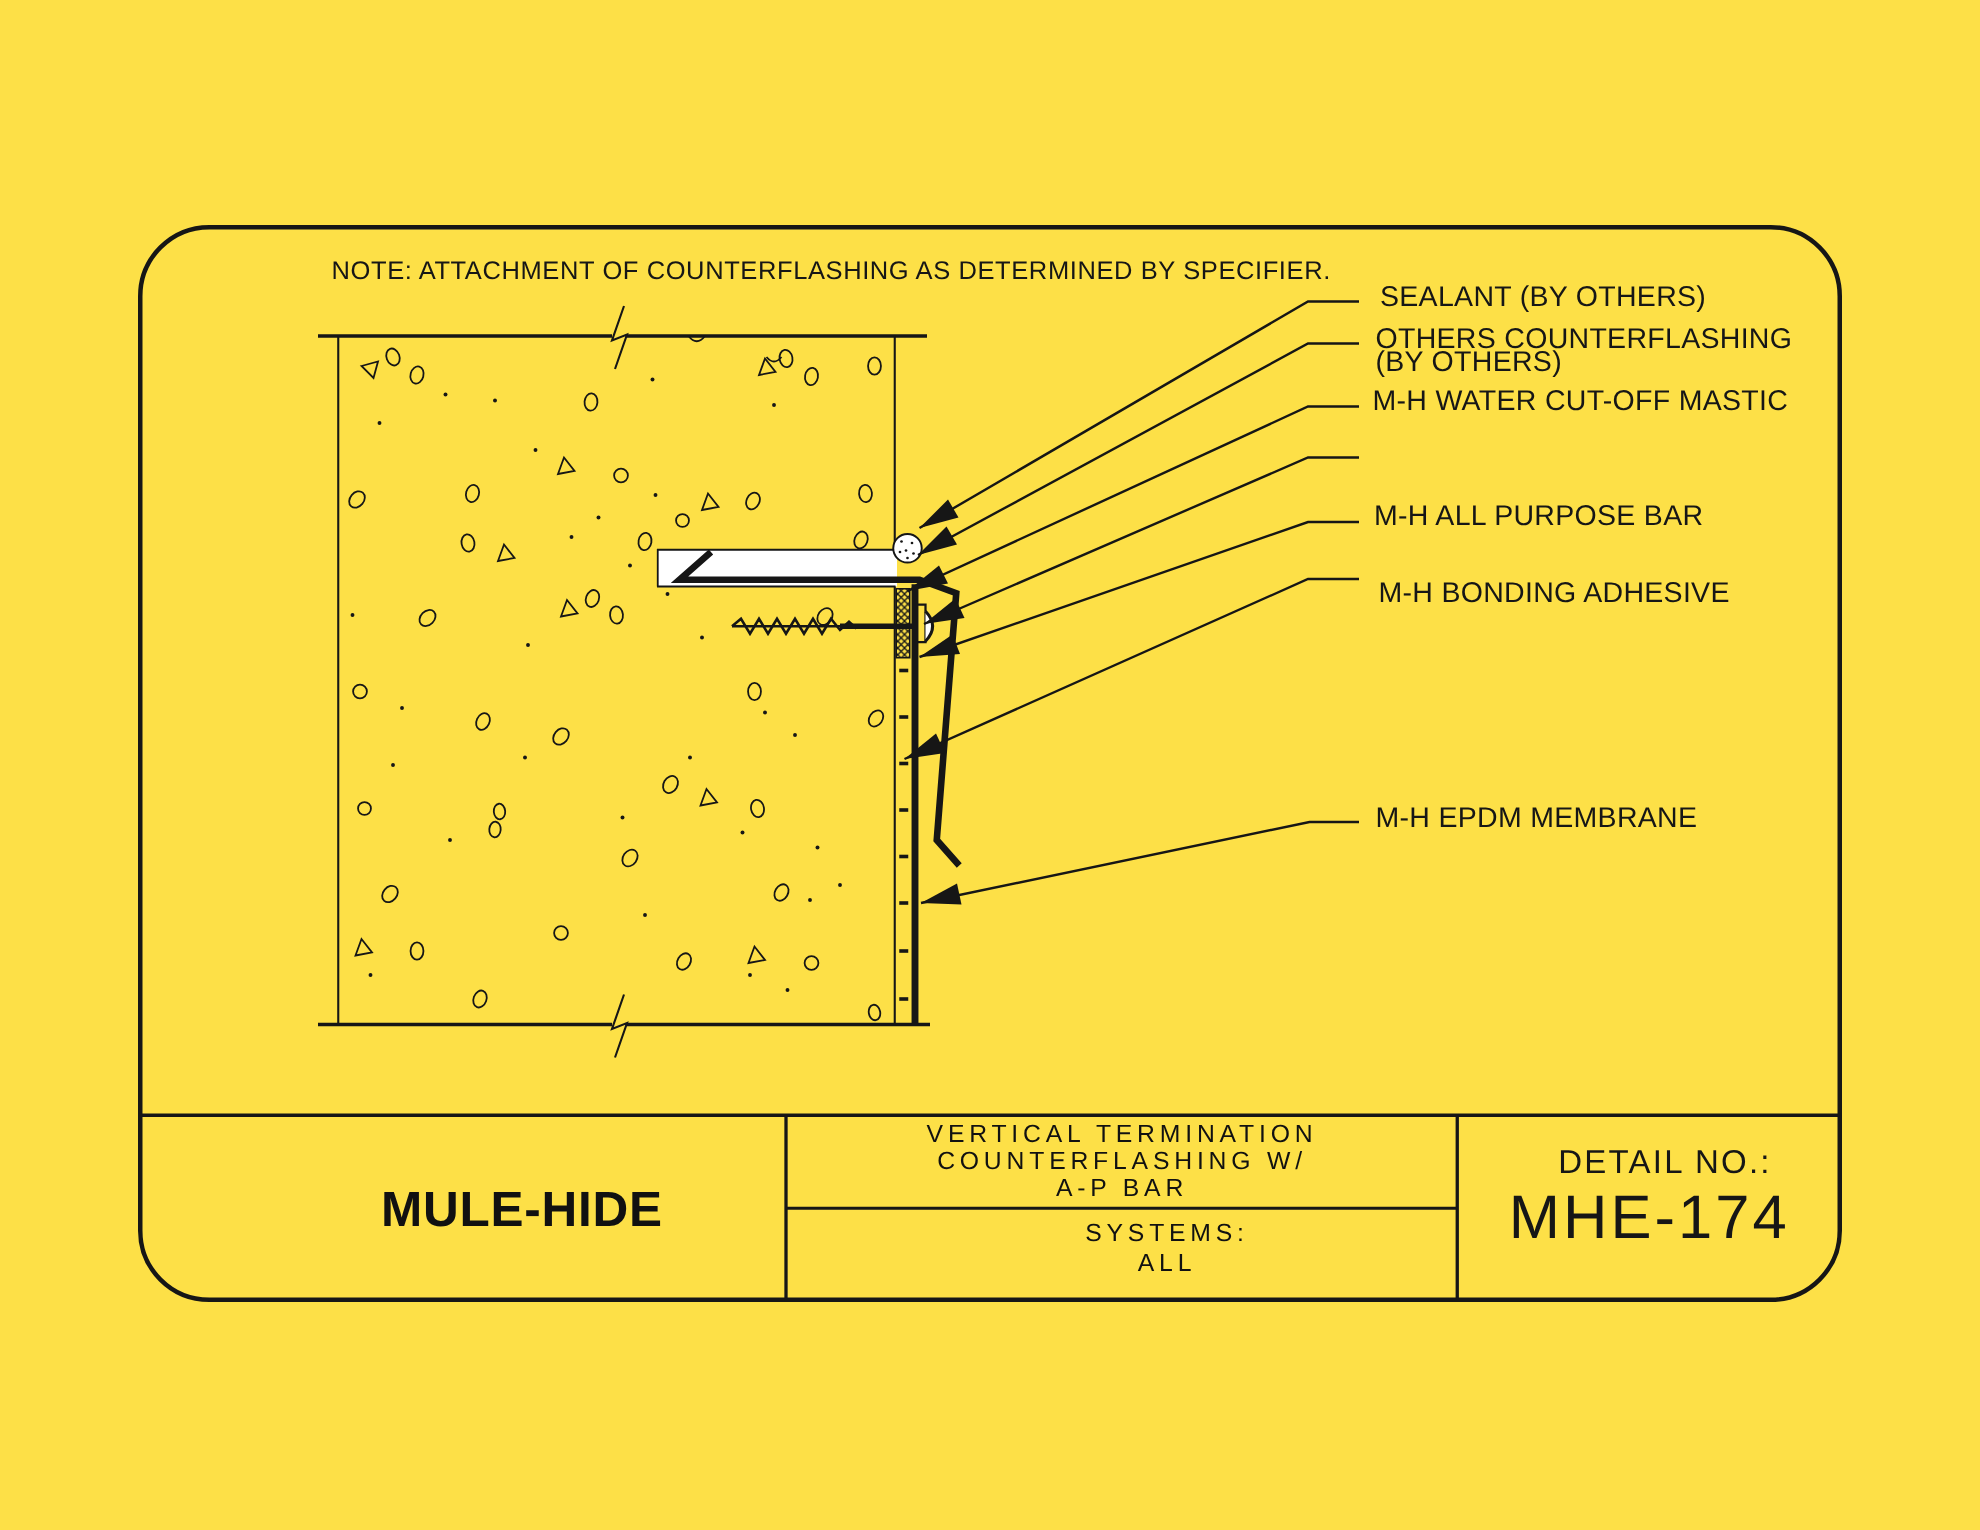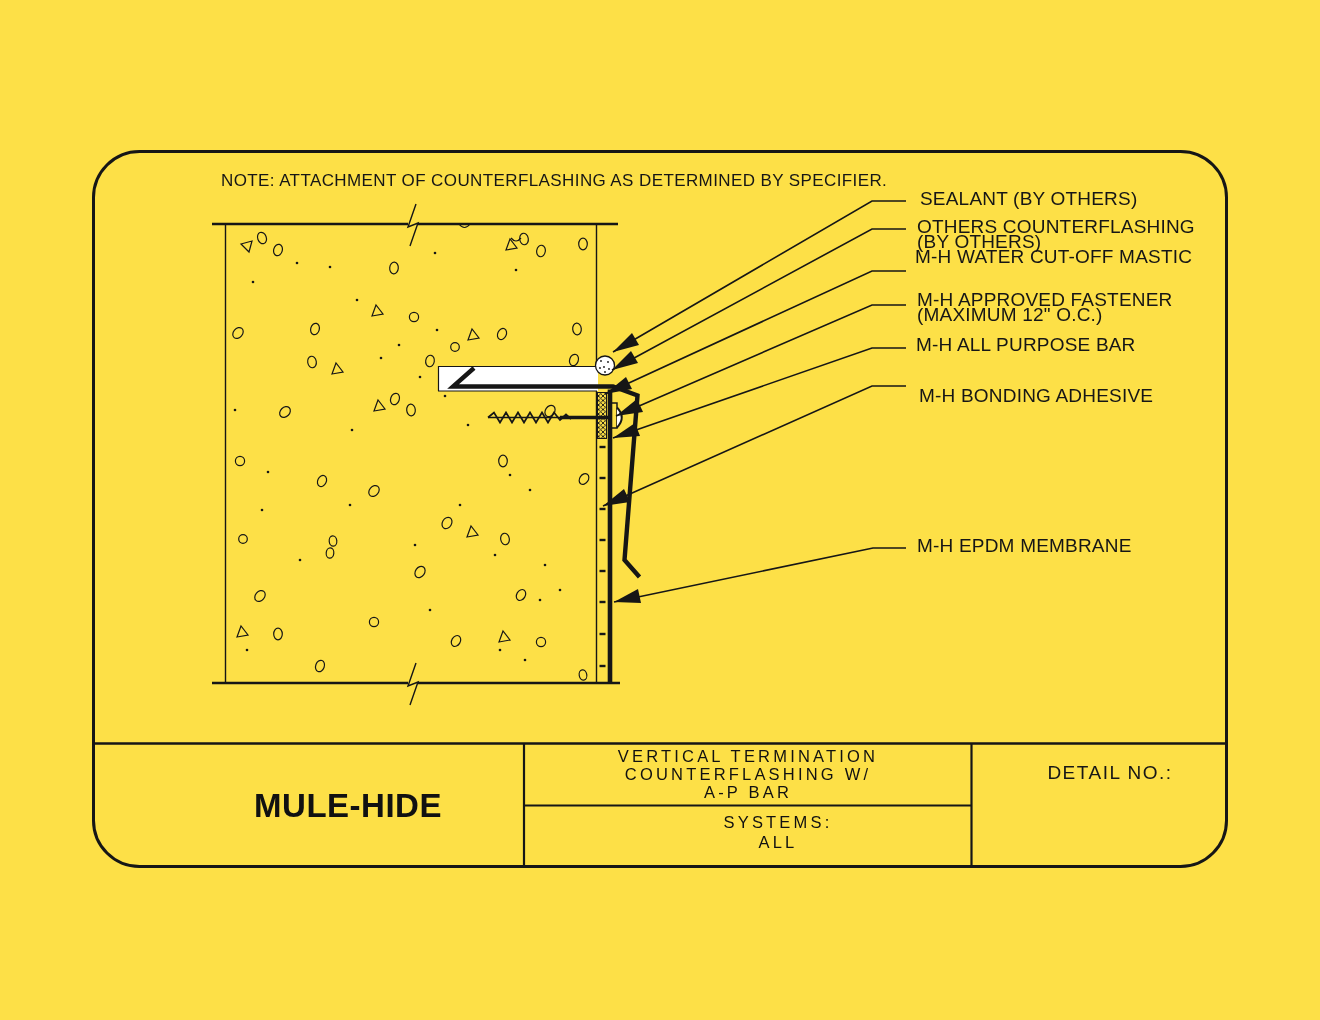--- a/index.html
+++ b/index.html
@@ -6,41 +6,41 @@
   .page{
     position:relative;width:1320px;height:1020px;background:#fde047;overflow:hidden;
     font-family:"Liberation Sans",sans-serif;color:#161616;
   }
   .art{position:absolute;left:0;top:0;}
   .txt{position:absolute;white-space:nowrap;color:#161616;}
   .note{left:221px;top:171px;font-size:17px;letter-spacing:.4px;}
   .callout{font-size:19px;line-height:14.5px;letter-spacing:.2px;}
   .co-0{left:920px;top:192px;}
   .co-1{left:917px;top:220px;}
-  .co-2{left:915px;top:250px;}
+  .co-2{left:915px;top:261px;}
   .co-3{left:917px;top:293px;}
   .co-4{left:916px;top:338px;}
   .co-5{left:919px;top:389px;}
   .co-6{left:917px;top:539px;}
   .cell{position:absolute;display:flex;flex-direction:column;align-items:center;color:#111;}
   .company{
     left:92px;top:745px;width:432px;height:122px;justify-content:center;
     font-weight:bold;font-size:33px;line-height:42px;letter-spacing:.5px;text-align:center;padding-left:40px;
   }
   .detail-title{
     left:524px;top:747px;width:448px;
     font-size:16.5px;line-height:18px;letter-spacing:3.2px;text-align:right;
   }
   .systems{
     left:524px;top:812px;width:508px;
     font-size:16.5px;line-height:20px;letter-spacing:3.2px;text-align:center;
   }
   .detailno-label{
     left:971px;top:762px;width:278px;
-    font-size:19px;letter-spacing:1.5px;text-align:center;
+    font-size:22px;letter-spacing:1.5px;text-align:center;
   }
   .detailno-value{
     left:971px;top:788px;width:257px;
     font-size:41px;letter-spacing:2px;text-align:center;
   }
 </style>
 </head>
 <body>
 
 <div class="page">
@@ -232,24 +232,20 @@
   <div class="txt callout co-0">
     <div>SEALANT (BY OTHERS)</div>
   </div>
   <div class="txt callout co-1">
     <div>OTHERS COUNTERFLASHING</div>
     <div>(BY OTHERS)</div>
   </div>
   <div class="txt callout co-2">
     <div>M-H WATER CUT-OFF MASTIC</div>
   </div>
-  <div class="txt callout co-3">
-    <div>M-H APPROVED FASTENER</div>
-    <div>(MAXIMUM 12" O.C.)</div>
-  </div>
   <div class="txt callout co-4">
     <div>M-H ALL PURPOSE BAR</div>
   </div>
   <div class="txt callout co-5">
     <div>M-H BONDING ADHESIVE</div>
   </div>
   <div class="txt callout co-6">
     <div>M-H EPDM MEMBRANE</div>
   </div>
 
@@ -262,14 +258,15 @@
     <div>COUNTERFLASHING W/</div>
     <div>A-P BAR</div>
   </div>
 
   <div class="cell systems">
     <div>SYSTEMS:</div>
     <div>ALL</div>
   </div>
 
   <div class="txt detailno-label">DETAIL NO.:</div>
+  <div class="txt detailno-value">MHE-174</div>
 
 </div>
 
 </body></html>

